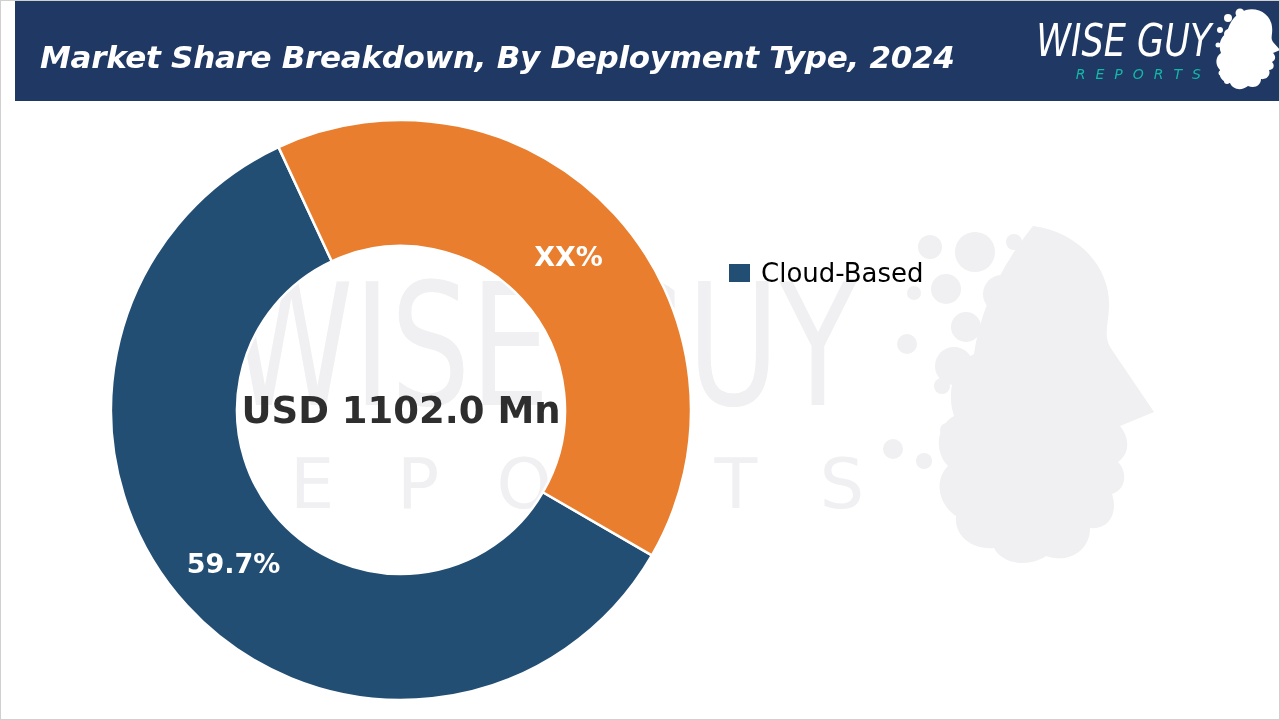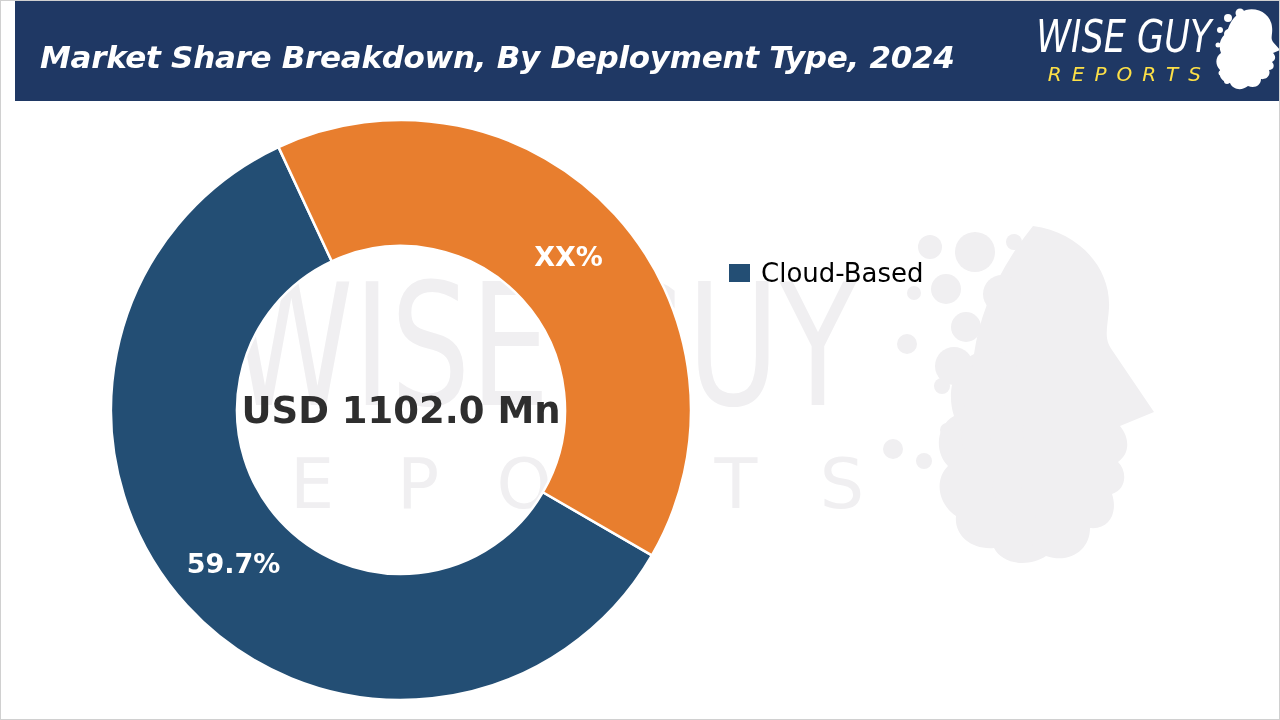--- a/index.html
+++ b/index.html
@@ -11,21 +11,21 @@
 
   
   .header { position:absolute; top:0; left:14px; width:100%; height:100px;
             background:#1F3864; display:flex; align-items:center;font-style:italic; }
   .title  { color:#fff; font-weight:bold; font-size:31px; letter-spacing:-0.3px;
             padding-left:25px; transform:translateY(6px); white-space:nowrap; }
   .logo   { position:absolute; right:12px; top:6px; display:flex; align-items:center; }
   .logo-text { display:flex; flex-direction:column; align-items:flex-end; margin-right:2px; }
   .logo-line1 { color:#fff; font-size:45px; font-weight:400; line-height:1;
                 transform:scaleX(0.78); transform-origin:right center; white-space:nowrap; }
-  .logo-line2 { color:#fde047; font-size:20px; letter-spacing:10px; margin-top:3px;
+  .logo-line2 { color:#14b8a6; font-size:14px; letter-spacing:10px; margin-top:3px;
                 padding-left:10px; white-space:nowrap; }
   .logo-face  { display:block; }
 
   
   .body { position:absolute; top:100px; left:0; width:1280px; height:620px; background:#fff; }
 
   .wm-text { position:absolute; left:228px; top:160px; font-size:170px; line-height:1;
              color:#F0EFF1; white-space:nowrap; transform:scaleX(0.74);
              transform-origin:left center; font-weight:400; }
   .wm-reports { position:absolute; left:152px; top:348px; display:flex; color:#F0EFF1; }

